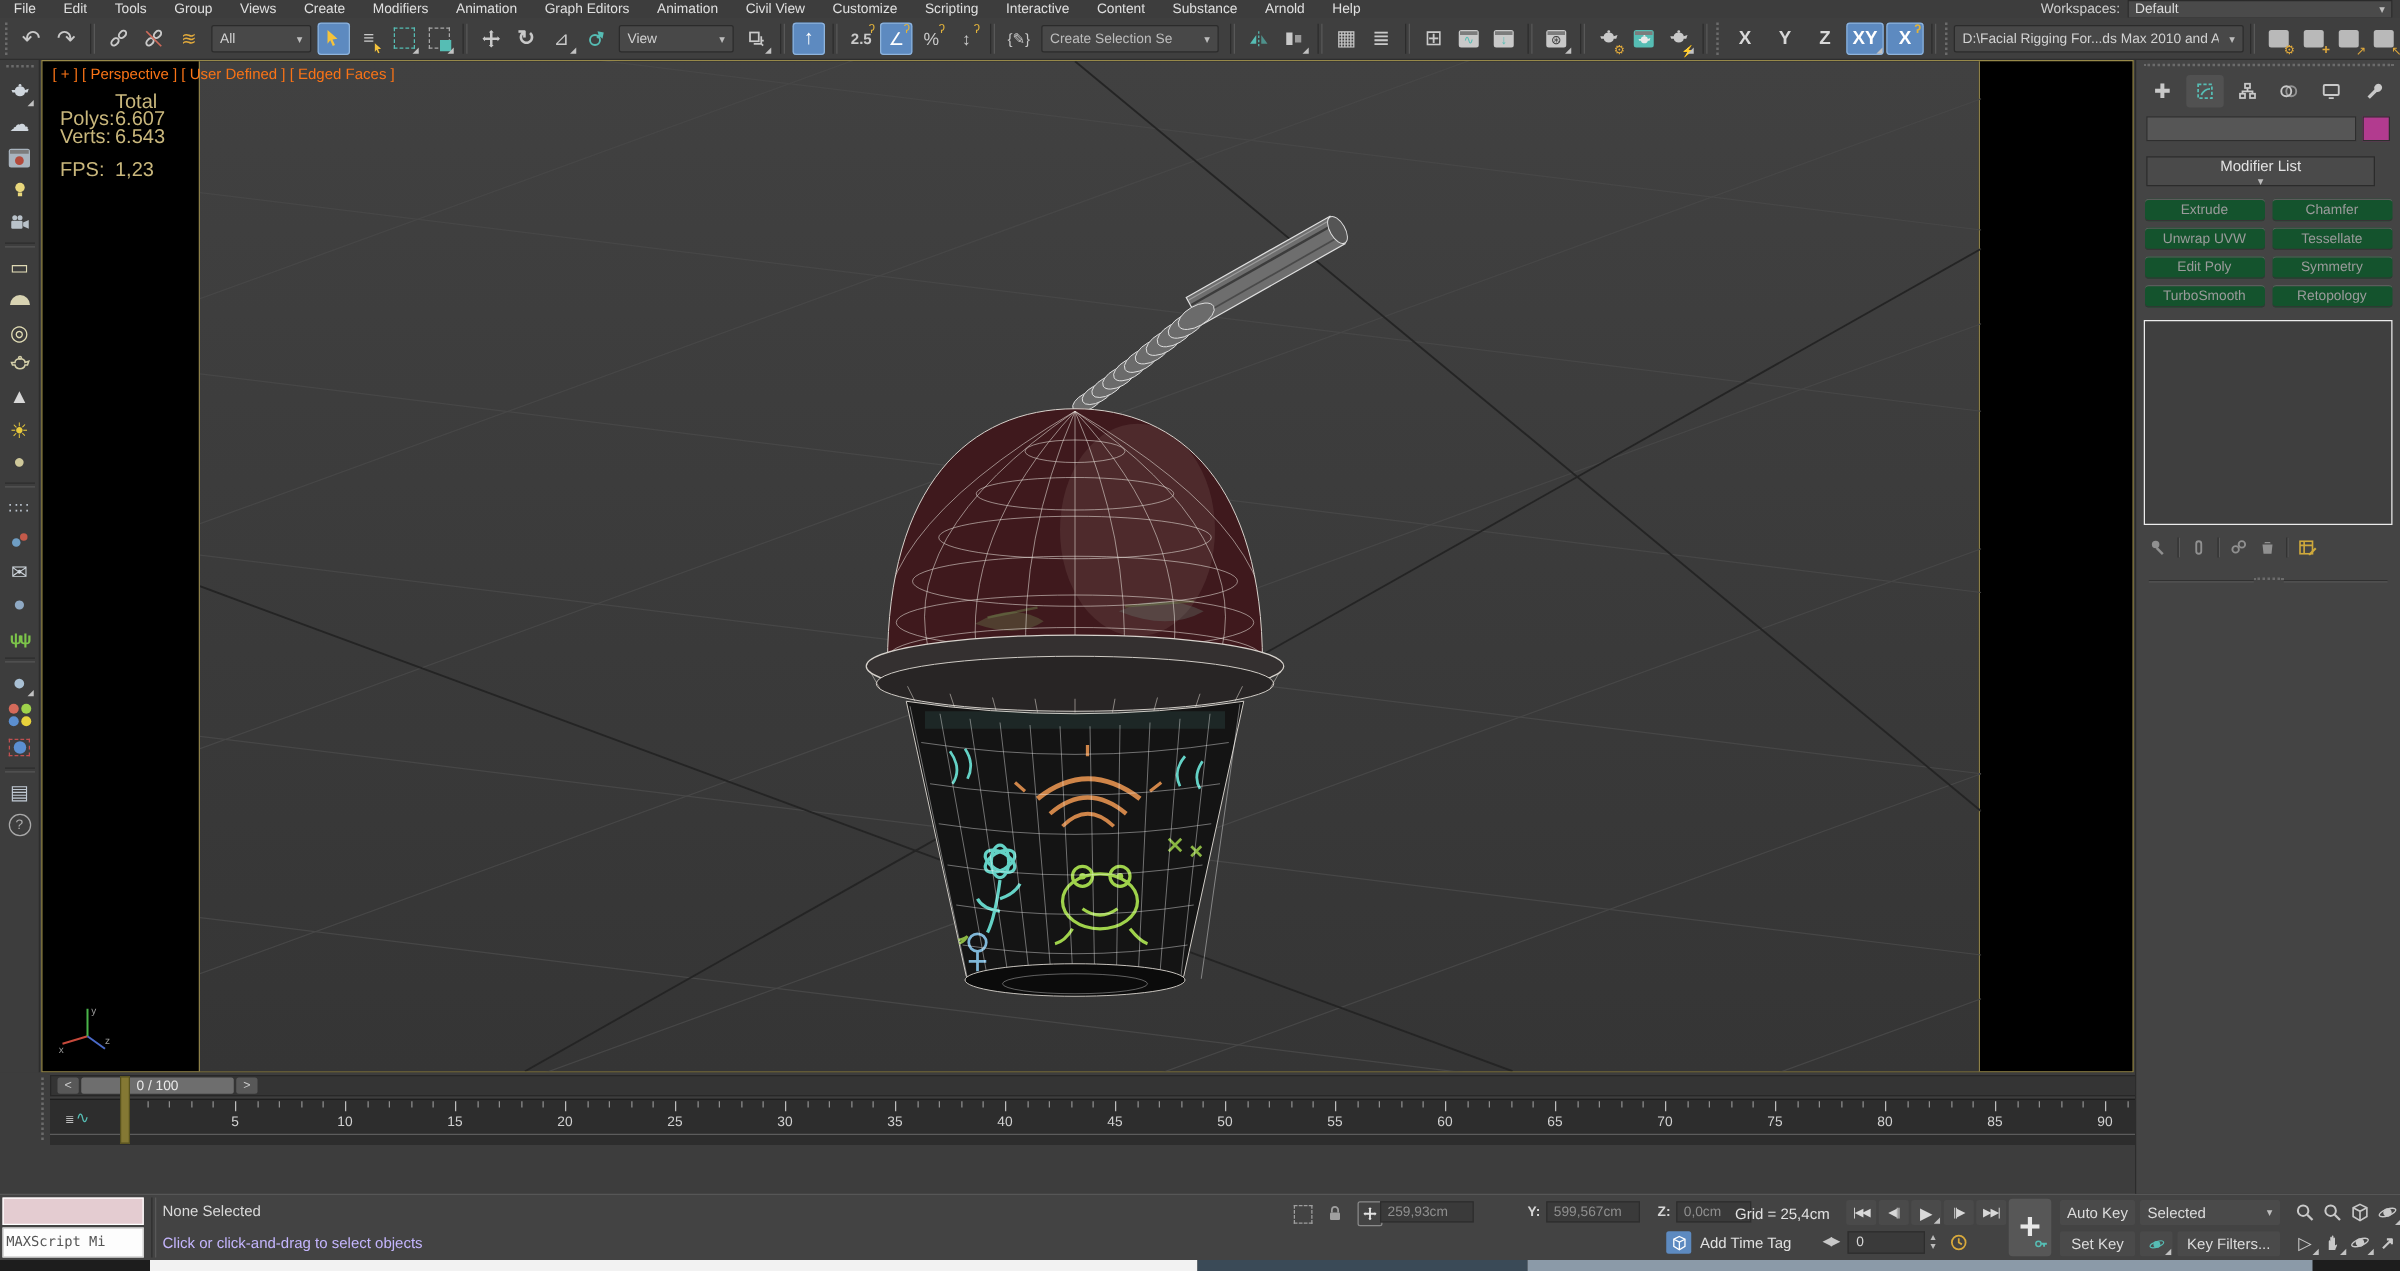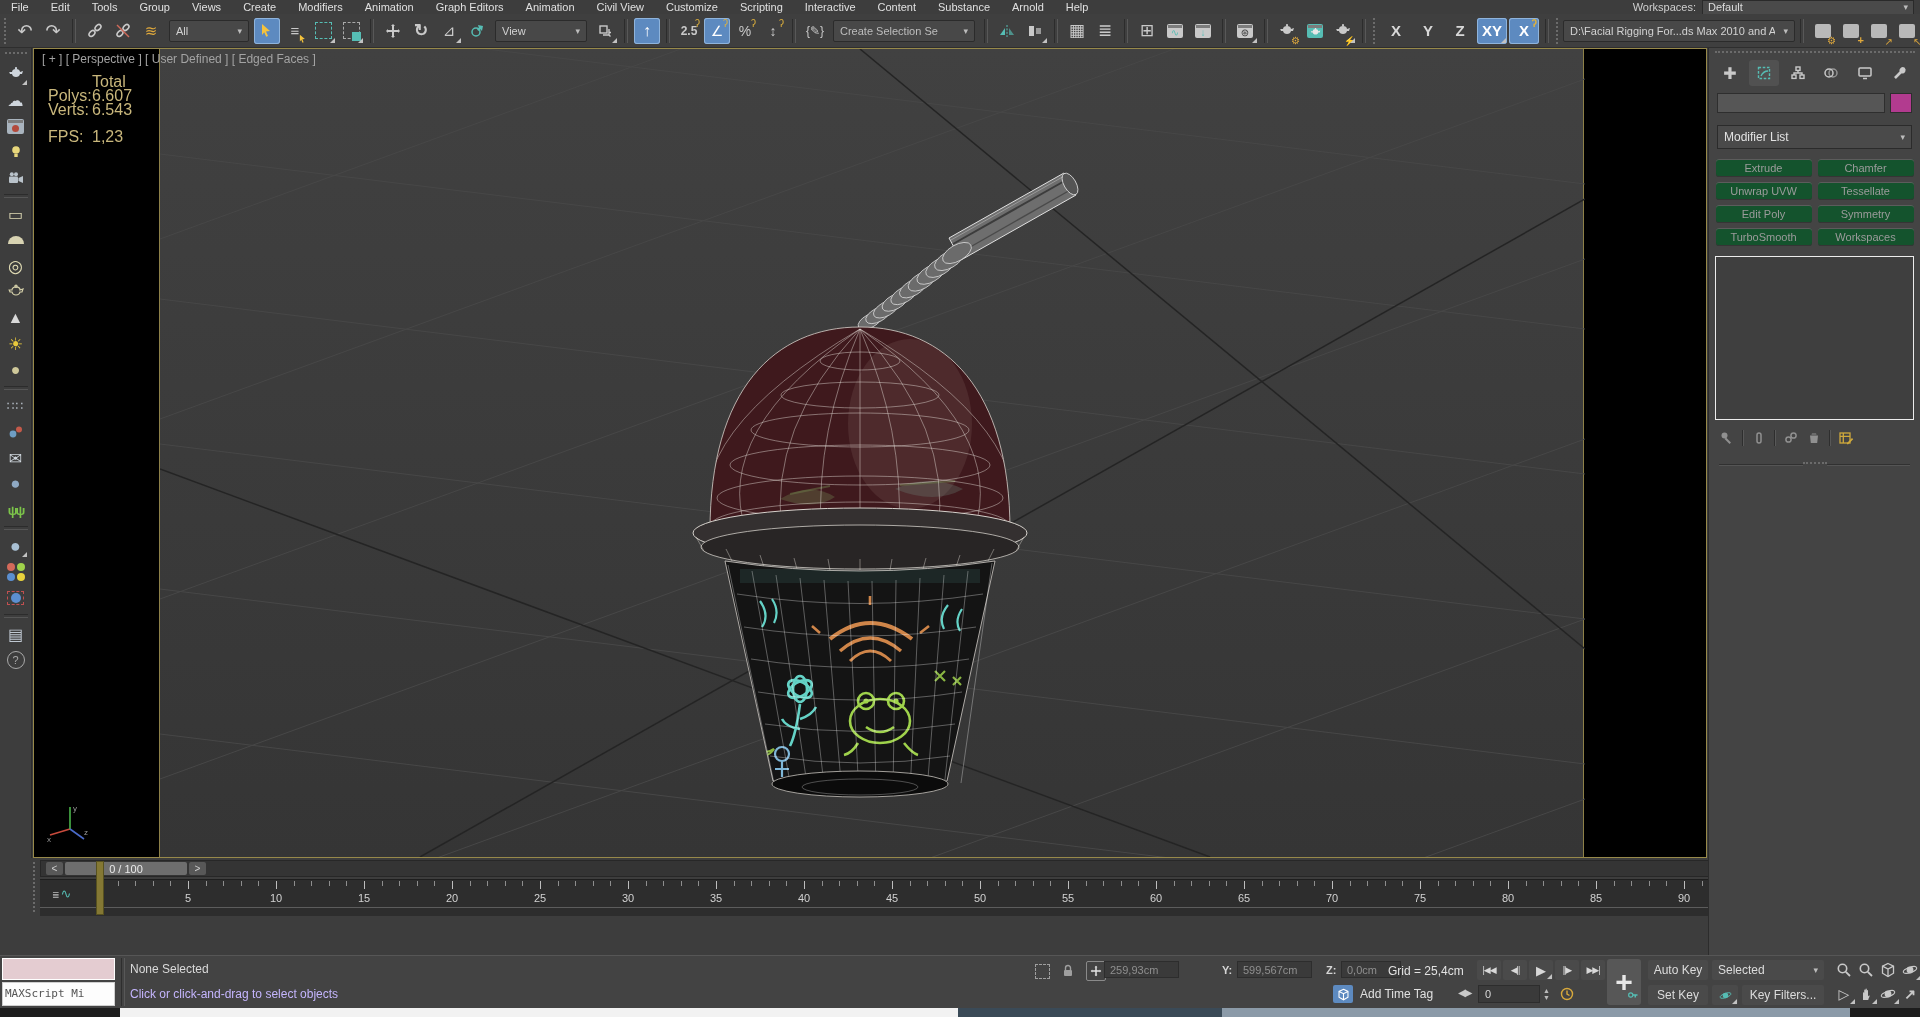--- a/index.html
+++ b/index.html
@@ -37,21 +37,21 @@
   .lsep{width:24px;height:2px;border-top:1px solid #2c2c2c;border-bottom:1px solid #565656;margin:3px 0;}
   .halfdome{width:16px;height:8px;background:#d8d3b2;border-radius:16px 16px 0 0;}
   .pal{display:grid;grid-template-columns:8px 8px;grid-gap:2px;}
   .pal i{width:8px;height:8px;border-radius:50%;}
   .rregion{width:15px;height:12px;border:1px dashed #c05050;display:flex;align-items:center;justify-content:center;}
   .rregion i{width:10px;height:10px;border-radius:50%;background:#5b8fd0;}
   .qmark{width:16px;height:16px;border:1.5px solid #a9a9a9;border-radius:50%;display:flex;align-items:center;justify-content:center;font-size:11px;color:#a9a9a9;}
   
   #viewport{position:absolute;left:33px;top:48px;width:1674px;height:810px;background:#000;border:1px solid #97894a;box-sizing:border-box;}
   #vpgrid{position:absolute;left:125px;top:0;width:1425px;height:808px;background:linear-gradient(#414141,#353535);border-left:1px solid #8d8048;border-right:1px solid #8d8048;box-sizing:border-box;}
-  #vplabel{position:absolute;left:8px;top:3px;font-size:12px;color:#a3a3a3;white-space:nowrap;}
+  #vplabel{position:absolute;left:8px;top:3px;font-size:12px;color:#f97316;white-space:nowrap;}
   #vpstats{position:absolute;left:14px;top:26px;font-size:16px;color:#c9b77c;line-height:14px;}
   #vpstats .srow{display:flex;}
   #vpstats .sk{width:44px;text-align:left;}
   #vpstats .sv{width:44px;text-align:left;}
   #vpstats .shead{margin-left:44px;}
   #tripod{position:absolute;left:12px;bottom:12px;}
   
   #timeline{position:absolute;left:0;top:858px;width:1920px;height:62px;background:#3d3d3d;}
   #tl-grip{position:absolute;left:33px;top:4px;height:50px;border-left:2px dotted #6b6b6b;}
   #trackrow{position:absolute;left:40px;top:2px;width:1856px;height:17px;background:#343434;border:1px solid #272727;box-sizing:border-box;}
@@ -90,21 +90,21 @@
   .nav{position:absolute;width:24px;height:22px;display:flex;align-items:center;justify-content:center;color:#c9c9c9;font-size:14px;}
   
   #panel{position:absolute;left:1708px;top:48px;width:212px;height:907px;background:#444;border-left:1px solid #2c2c2c;box-sizing:border-box;}
   #panel .pgrip{margin:3px auto 2px auto;width:200px;height:4px;border-top:2px dotted #6b6b6b;}
   #ptabs{display:flex;justify-content:space-between;padding:0 6px;height:28px;align-items:center;}
   .ptab{width:30px;height:26px;display:flex;align-items:center;justify-content:center;color:#c9c9c9;font-size:16px;border-radius:3px;position:relative;}
   .ptab.active{background:#515151;color:#56bdb4;}
   #namerow{display:flex;align-items:center;gap:5px;padding:6px 8px 4px 8px;}
   #namefld{flex:1;height:20px;background:#565656;border:1px solid #2e2e2e;box-sizing:border-box;}
   #swatch{width:22px;height:20px;border:1px solid #2e2e2e;box-sizing:border-box;}
-  #modlist{margin:8px 8px 10px 8px;height:22px;background:#4a4a4a;border:1px solid #2b2b2b;display:flex;align-items:center;justify-content:space-between;padding:0 6px;font-size:12px;color:#e2e2e2;}
+  #modlist{margin:8px 20px 10px 8px;height:22px;background:#4a4a4a;border:1px solid #2b2b2b;display:flex;align-items:center;justify-content:space-between;padding:0 6px;font-size:12px;color:#e2e2e2;flex-direction:column;}
   #mod-buttons{display:grid;grid-template-columns:96px 96px;grid-gap:5px 6px;justify-content:center;}
   .modbtn{height:18px;background:#14532d;border-radius:3px;box-shadow:inset 0 1px 0 #5c5c5c, inset 0 -1px 0 #353535;color:#9b9b9b;font-size:11px;display:flex;align-items:center;justify-content:center;}
   #stackbox{margin:10px 6px 6px 6px;height:162px;background:#3f3f3f;border:1px solid #ececec;}
   #stacktools{display:flex;align-items:center;gap:7px;padding:4px 10px;color:#909090;}
   #stacktools .ssep{width:1px;height:16px;background:#2e2e2e;border-right:1px solid #585858;}
   #paneldiv{margin:14px 10px 0 10px;border-top:1px solid #313131;border-bottom:1px solid #555;position:relative;}
   #paneldiv i{position:absolute;left:50%;top:-3px;width:24px;height:4px;background:#444;border-top:2px dotted #6b6b6b;transform:translateX(-50%);}
   
   #sliver{position:absolute;left:0;top:1008px;width:1920px;height:9px;background:#1d1d1d;}
   #sliver .w{position:absolute;left:120px;width:838px;top:0;height:9px;background:#f2f2f2;}
@@ -1063,21 +1063,21 @@
       <span class="ddarrow">▾</span>
     </div>
     <div id="mod-buttons">
         <div class="modbtn">Extrude</div>
         <div class="modbtn">Chamfer</div>
         <div class="modbtn">Unwrap UVW</div>
         <div class="modbtn">Tessellate</div>
         <div class="modbtn">Edit Poly</div>
         <div class="modbtn">Symmetry</div>
         <div class="modbtn">TurboSmooth</div>
-        <div class="modbtn">Workspaces</div>
+        <div class="modbtn">Retopology</div>
       </div>
     <div id="stackbox"></div>
     <div id="stacktools">
       <svg class="si" viewBox="0 0 16 16">
           <use href="#d-pin"></use>
         </svg>
       <div class="ssep"></div>
       <svg class="si" viewBox="0 0 16 16">
           <use href="#d-vial"></use>
         </svg>

